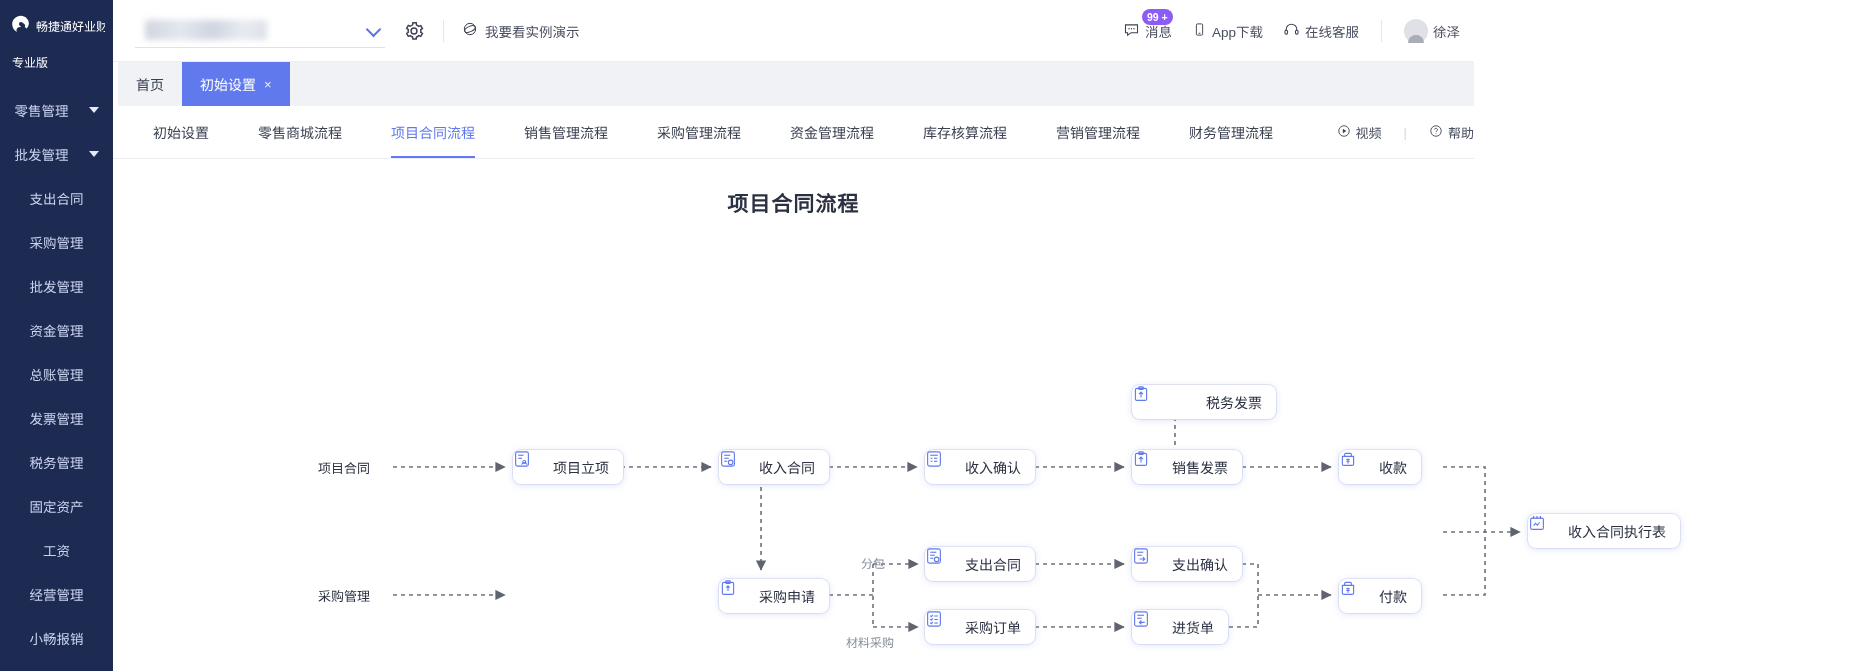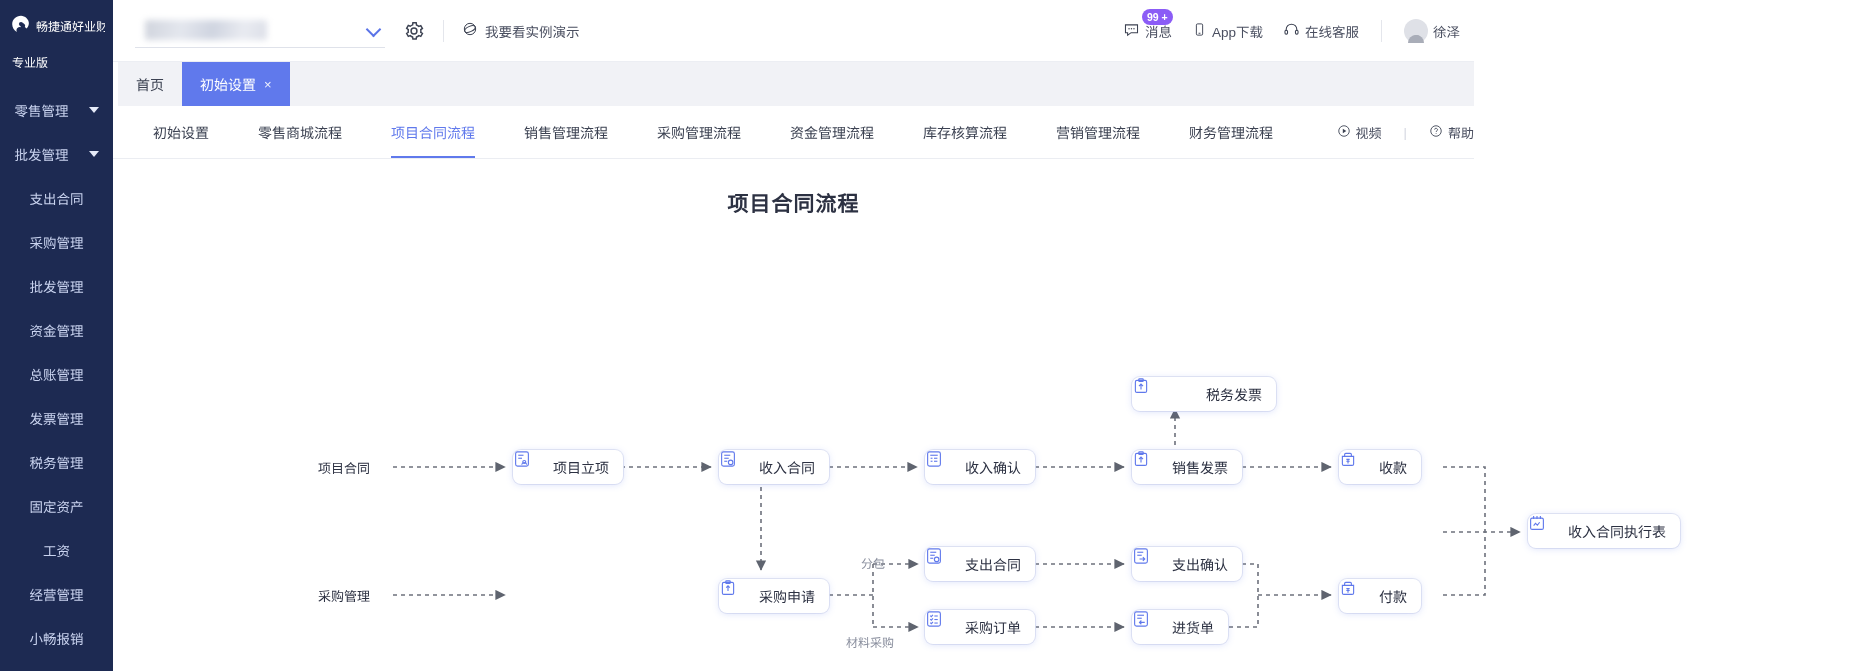--- a/index.html
+++ b/index.html
@@ -427,21 +427,21 @@
           <div class="node" style="left: 1019px; top: 233px;">
             <span class="ic">
               <svg viewBox="0 0 24 24" width="18" height="18">
                 <rect x="4.5" y="4.5" width="15" height="16" rx="2" fill="none" stroke="#6079ec" stroke-width="1.5"></rect>
                 <rect x="9" y="2.5" width="6" height="3.5" rx="1" fill="none" stroke="#6079ec" stroke-width="1.5"></rect>
                 <path d="M12 9.5v7M9.3 12.2L12 9.5l2.7 2.7" fill="none" stroke="#6079ec" stroke-width="1.5"></path>
               </svg>
             </span>
             <span>销售发票</span>
           </div>
-          <div class="node" style="left: 1019px; top: 160px; gap: 42px;">
+          <div class="node" style="left: 1019px; top: 168px; gap: 42px;">
             <span class="ic">
               <svg viewBox="0 0 24 24" width="18" height="18">
                 <rect x="4.5" y="4.5" width="15" height="16" rx="2" fill="none" stroke="#6079ec" stroke-width="1.5"></rect>
                 <rect x="9" y="2.5" width="6" height="3.5" rx="1" fill="none" stroke="#6079ec" stroke-width="1.5"></rect>
                 <path d="M12 9.5v7M9.3 12.2L12 9.5l2.7 2.7" fill="none" stroke="#6079ec" stroke-width="1.5"></path>
               </svg>
             </span>
             <span>税务发票</span>
           </div>
           <div class="node" style="left: 1226px; top: 233px;">

